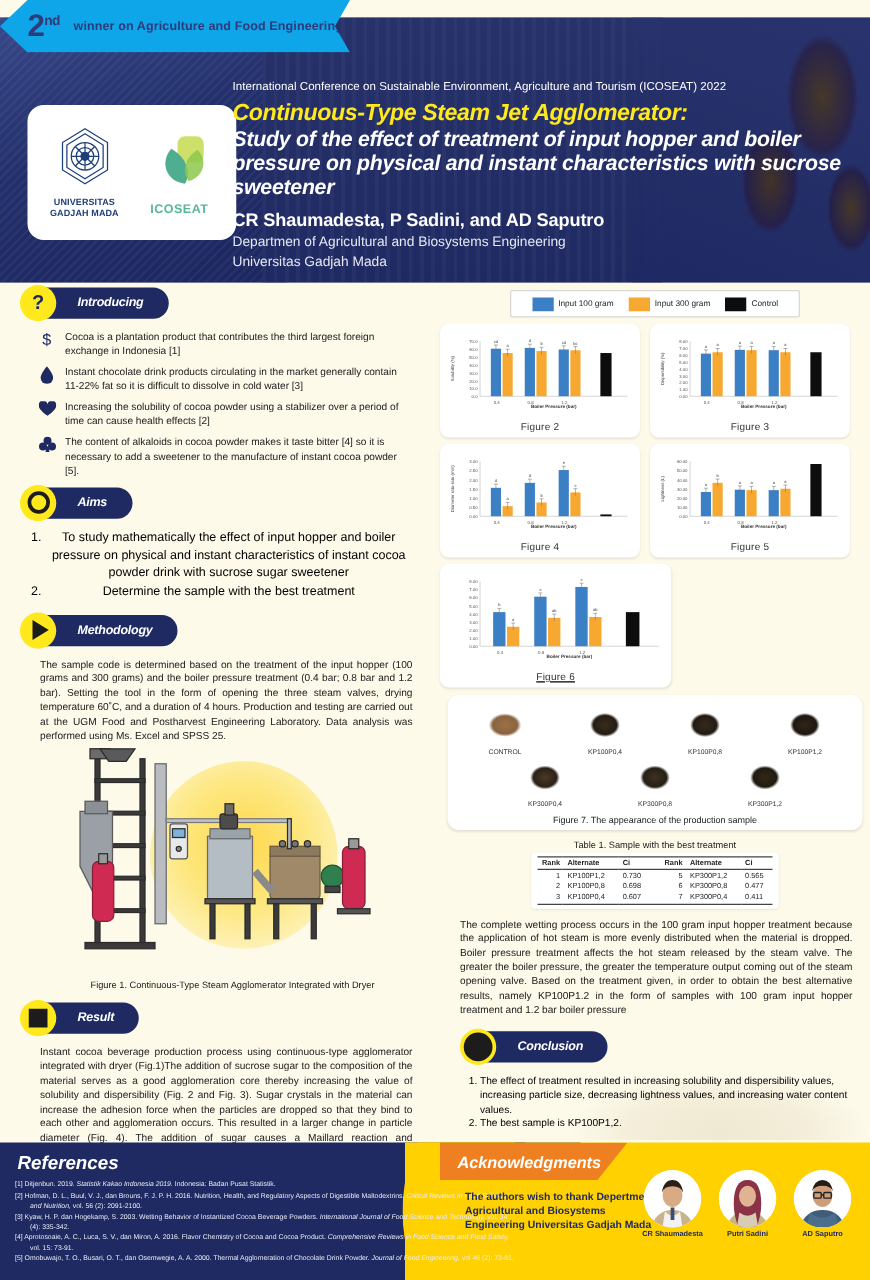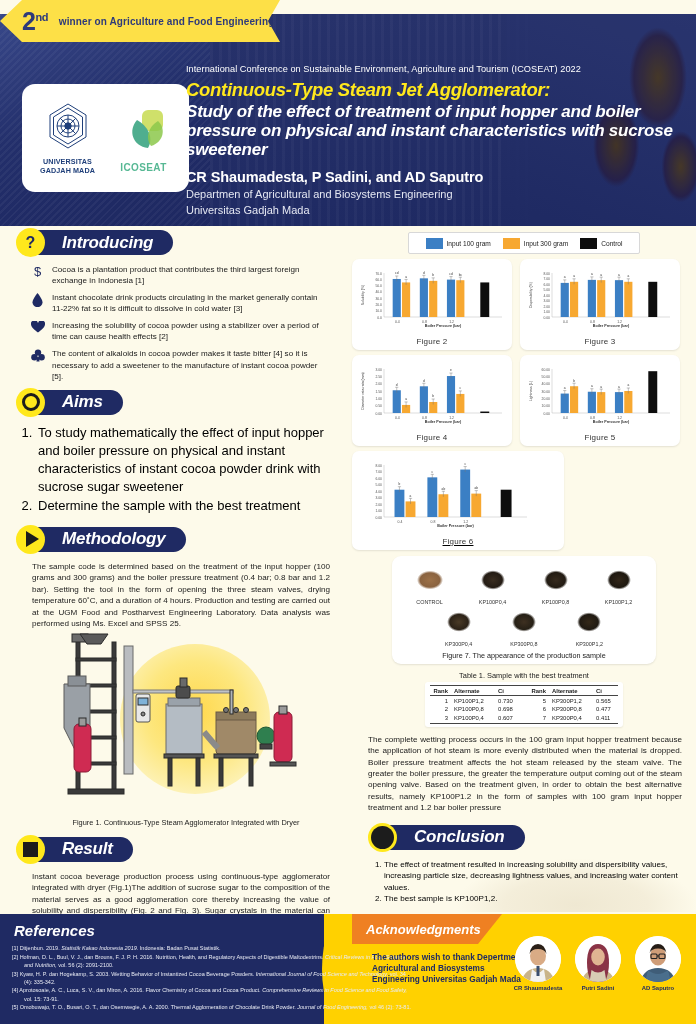--- a/index.html
+++ b/index.html
@@ -39,21 +39,21 @@
   .header-bg-mid {
     position: absolute; left: 210px; top: 0; width: 320px; height: 212px;
     background:
       repeating-linear-gradient(90deg, rgba(255,255,255,.03) 0 3px, transparent 3px 9px),
       linear-gradient(180deg, #27326b 0%, #1f2a63 100%);
   }
 
   
   .ribbon {
     position: absolute; left: 0px; top: 0px; width: 280px; height: 42px; z-index: 12;
-    background: #fde047;
+    background: #0ea5e9;
     clip-path: polygon(22px 0, 280px 0, 268px 50%, 280px 100%, 22px 100%, 0 50%);
     display: flex; align-items: center;
   }
   .ribbon-rank {
     font-size: 25px; font-weight: 800; color: #2e3a7a; font-style: normal;
     margin-left: 22px; line-height: 1; letter-spacing: -.5px;
   }
   .ribbon-rank sup { font-size: 11px; font-weight: 700; vertical-align: super; }
   .ribbon-text {
     font-size: 10px; font-weight: 600; color: #2e3a7a; margin-left: 11px; letter-spacing: .1px;
@@ -90,21 +90,21 @@
 
   
   .sec { position: relative; margin-bottom: 2px; }
   .sec-head { position: relative; height: 30px; display: flex; align-items: center; }
   .sec-pill {
     position: absolute; left: 18px; top: 2px; height: 25px;
     background: #1f2a63; border-radius: 14px;
     display: flex; align-items: center; padding: 0 20px 0 44px;
   }
   .sec-pill span {
-    font-size: 17px; font-weight: 800; font-style: italic; color: #ffffff; letter-spacing: -.2px;
+    font-size: 10px; font-weight: 800; font-style: italic; color: #ffffff; letter-spacing: -.2px;
   }
   .sec-icon {
     position: absolute; left: 16px; top: 0px; width: 29px; height: 29px;
     background: #ffe81c; border-radius: 50%; z-index: 3;
     display: flex; align-items: center; justify-content: center;
   }
   .sec-icon-glyph { font-size: 16px; font-weight: 800; color: #1f2a63; line-height: 1; }
   .ring { width: 18px; height: 18px; border: 3px solid #1c1c1c; border-radius: 50%; }
   .tri { width: 0; height: 0; border-left: 13px solid #1c1c1c; border-top: 8px solid transparent; border-bottom: 8px solid transparent; margin-left: 3px; }
   .sq { width: 15px; height: 15px; background: #1c1c1c; }
@@ -112,21 +112,21 @@
 
   
   .body-txt {
     font-size: 8.1px; color: #1a1a1a; line-height: 1.42; text-align: justify;
   }
   .intro-list { padding: 6px 22px 0 30px; }
   .intro-item { display: flex; gap: 7px; margin-bottom: 6px; align-items: flex-start; }
   .intro-ico { width: 15px; flex: 0 0 15px; text-align: center; color: #1f2a63; font-size: 13px; line-height: 1.1; padding-top: 1px; }
   .intro-txt { font-size: 8.1px; line-height: 1.37; color: #1a1a1a; }
 
-  .aims-list { padding: 6px 24px 0 36px; font-size: 13px; line-height: 1.4; }
+  .aims-list { padding: 6px 24px 0 36px; font-size: 10px; line-height: 1.4; text-align: center; }
   .aims-list li { margin-bottom: 1px; }
   ol.aims-list { list-style: decimal; }
   ol.aims-list li { padding-left: 2px; }
 
   .method-txt { padding: 6px 22px 0 32px; }
   .result-txt { padding: 6px 22px 0 32px; }
 
   
   .machine-wrap { position: relative; width: 330px; height: 185px; margin: 2px 0 0 12px; }
   .machine-sun {
@@ -145,31 +145,31 @@
   }
   .legend-item { display: flex; align-items: center; gap: 4px; }
   .legend-swatch { width: 17px; height: 11px; }
   .legend-label { font-size: 6.6px; color: #222; }
 
   .chart-row { display: flex; gap: 8px; justify-content: flex-start; }
   .chart-card {
     background: #fff; border-radius: 7px; box-shadow: 0 1px 2px rgba(0,0,0,.1);
     padding: 5px 6px 2px; width: 160px;
   }
-  .chart-card.wide { width: 212px; text-decoration: underline; }
+  .chart-card.wide { width: 185px; text-decoration: underline; }
   .chart-title { font-size: 8px; color: #333; text-align: center; margin-top: 1px; margin-bottom: 2px; letter-spacing: .2px; }
 
   
   .plot { position: relative; width: 100%; height: 72px; }
   .plot svg { display: block; }
 
   
   .fig7-card {
     background: #fff; border-radius: 9px; box-shadow: 0 1px 2px rgba(0,0,0,.1);
-    margin: 6px auto 0; width: 264px; padding: 7px 6px 4px;
+    margin: 6px auto 0; width: 332px; padding: 7px 6px 4px;
   }
   .samples-row { display: flex; justify-content: space-around; align-items: flex-start; }
   .sample { text-align: center; width: 74px; }
   .sample-img { width: 42px; height: 34px; margin: 0 auto 2px; border-radius: 4px; }
   .sample-lbl { font-size: 5.4px; color: #333; }
   .fig7-cap { font-size: 7.2px; color: #1a1a1a; text-align: center; margin-top: 4px; }
 
   
   .table-wrap { width: 330px; margin: 7px auto 0; }
   .table-title { font-size: 7.4px; color: #1a1a1a; text-align: center; margin-bottom: 2px; }

